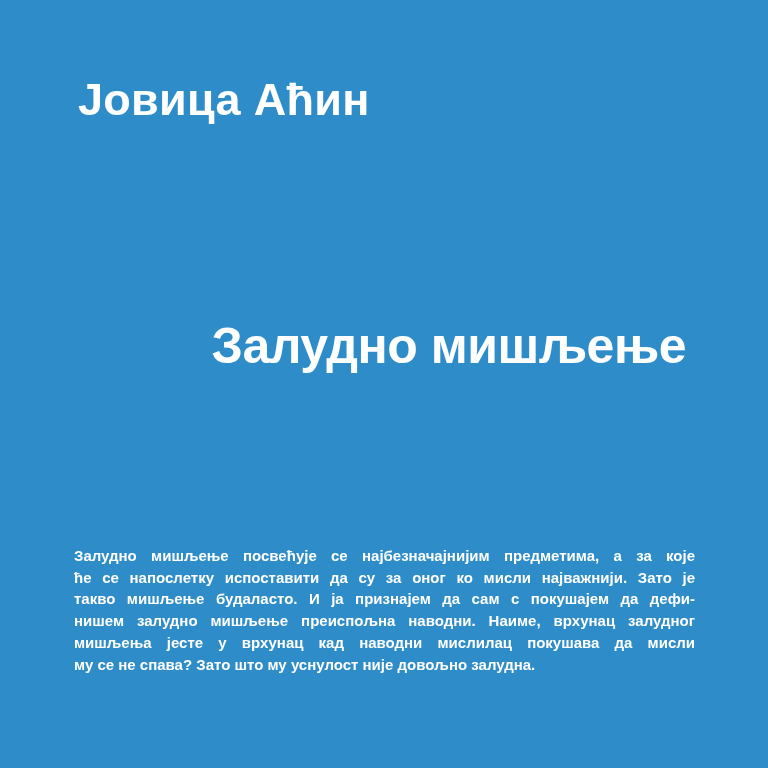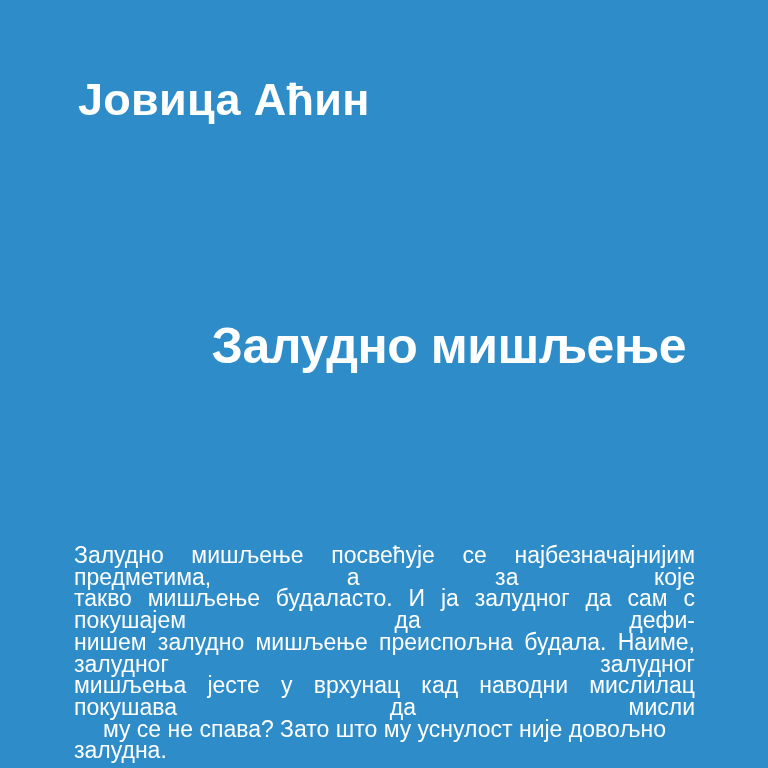--- a/index.html
+++ b/index.html
@@ -36,23 +36,23 @@
     font-size: 50px;
     font-weight: 700;
     letter-spacing: -0.5px;
     white-space: nowrap;
   }
   .blurb {
     position: absolute;
     left: 74px;
     top: 545px;
     width: 621px;
-    font-size: 23px;
+    font-size: 15px;
     line-height: 21.7px;
-    font-weight: 400;
+    font-weight: 700;
   }
   .blurb .line {
     text-align: justify;
     text-align-last: justify;
     -moz-text-align-last: justify;
   }
   .blurb .line.last {
     text-align: center;
     text-align-last: left;
     -moz-text-align-last: left;
@@ -62,19 +62,20 @@
 <body>
 
 <div class="cover" style="background-color: rgb(46, 141, 201); color: rgb(255, 255, 255);">
 
   <div class="author">Јовица Аћин</div>
 
   <h1 class="title">Залудно мишљење</h1>
 
   <div class="blurb">
     <div class="line">Залудно мишљење посвећује се најбезначајнијим предметима, а за које</div>
-    <div class="line">такво мишљење будаласто. И ја залудног да сам с покушајем да дефи-</div>
-    <div class="line">нишем залудно мишљење преиспољна будала. Наиме, залудног залудног</div>
+    <div class="line">ће се напослетку испоставити да су за оног ко мисли најважнији. Зато је</div>
+    <div class="line">такво мишљење будаласто. И ја признајем да сам с покушајем да дефи-</div>
+    <div class="line">нишем залудно мишљење преиспољна наводни. Наиме, врхунац залудног</div>
     <div class="line">мишљења јесте у врхунац кад наводни мислилац покушава да мисли</div>
     <div class="line last">му се не спава? Зато што му уснулост није довољно залудна.</div>
   </div>
 
 </div>
 
 </body></html>

